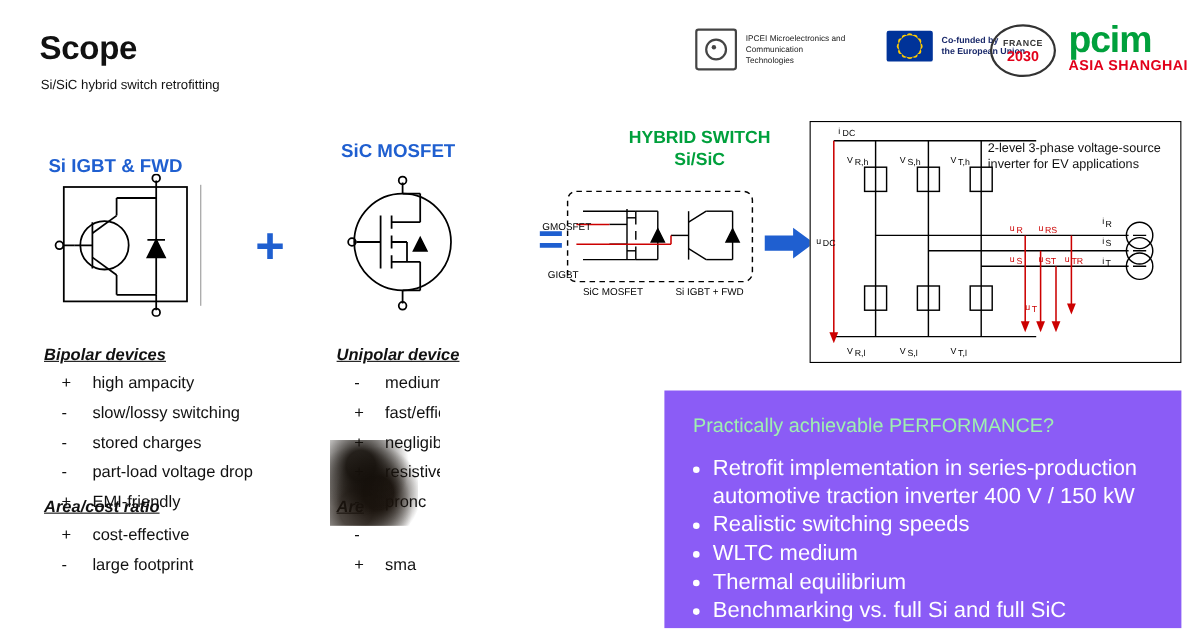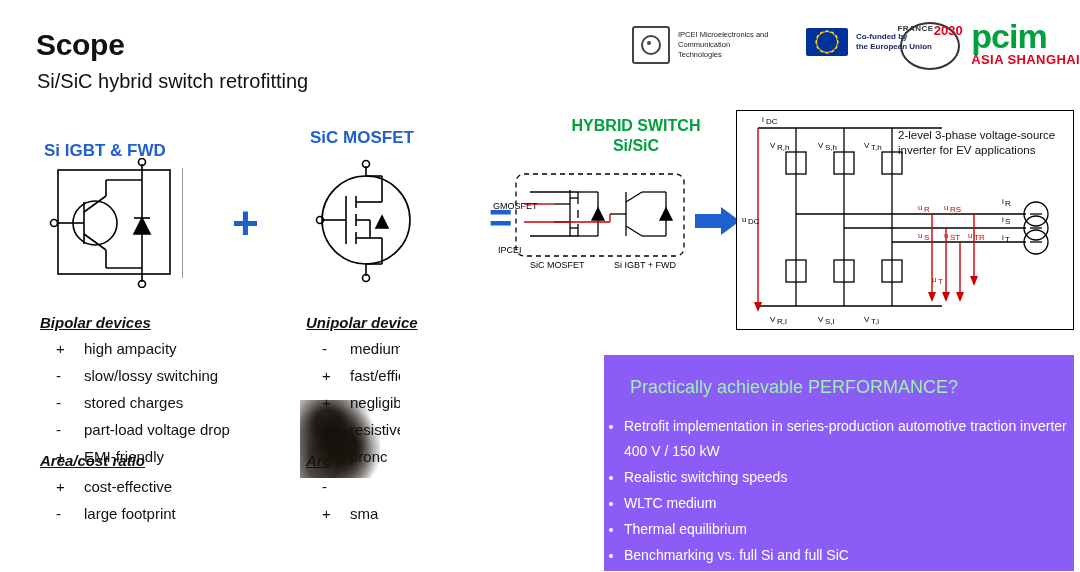--- a/index.html
+++ b/index.html
@@ -14,21 +14,21 @@
   .abs{position:absolute;}
 
   
   #title{
     left:36px;top:28px;
     font-size:30px;font-weight:bold;color:#111;
     letter-spacing:-0.3px;
   }
   #subtitle{
     left:37px;top:70px;
-    font-size:20px;color:#111;
+    font-size:12px;color:#111;
   }
 
   
   #logo-ipcei{left:632px;top:26px;display:flex;align-items:center;gap:8px;}
   #logo-ipcei .mark{
     width:34px;height:34px;border:2px solid #444;border-radius:3px;
     display:flex;align-items:center;justify-content:center;
   }
   #logo-ipcei .mark .inner{
     width:16px;height:16px;border:2px solid #444;border-radius:50%;
@@ -50,21 +50,21 @@
       0 -9px 0 -7.3px #ffcc00, 4.5px -7.8px 0 -7.3px #ffcc00, 7.8px -4.5px 0 -7.3px #ffcc00,
       9px 0 0 -7.3px #ffcc00, 7.8px 4.5px 0 -7.3px #ffcc00, 4.5px 7.8px 0 -7.3px #ffcc00,
       0 9px 0 -7.3px #ffcc00, -4.5px 7.8px 0 -7.3px #ffcc00, -7.8px 4.5px 0 -7.3px #ffcc00,
       -9px 0 0 -7.3px #ffcc00, -7.8px -4.5px 0 -7.3px #ffcc00, -4.5px -7.8px 0 -7.3px #ffcc00;
   }
   #logo-eu .txt{font-size:8px;line-height:10px;color:#1b2a6b;font-weight:bold;}
 
   #logo-france{left:900px;top:22px;}
   #logo-france .ring{
     width:56px;height:44px;border:2px solid #333;border-radius:50%;
-    display:flex;flex-direction:row;justify-content:center;
+    display:flex;flex-direction:column;align-items:center;justify-content:center;
   }
   #logo-france .l1{font-size:8px;font-weight:bold;color:#333;letter-spacing:.5px;}
   #logo-france .l2{font-size:13px;font-weight:bold;color:#e2001a;line-height:13px;}
 
   #logo-pcim{right:0px;top:20px;text-align:left;}
   #logo-pcim .p{font-size:34px;font-weight:bold;color:#00a03c;line-height:32px;letter-spacing:-1px;}
   #logo-pcim .a{font-size:13px;font-weight:bold;color:#e2001a;letter-spacing:.4px;}
 
   
   .colhead{font-size:17px;font-weight:bold;color:#1f5fd0;}
@@ -100,21 +100,21 @@
 
   
   #perf-box{
     left:604px;top:355px;width:470px;height:216px;
     background:#8b5cf6;
   }
   #perf-title{
     color:#9ff0b0;font-size:18px;margin:22px 0 0 26px;
   }
   #perf-list{
-    margin:16px 0 0 20px;padding:0;color:#fff;font-size:14px;line-height:25px;
+    margin:16px 0 0 44px;padding:0;color:#fff;font-size:20px;line-height:25px;
   }
   #perf-list li{margin-bottom:1px;}
 
   
   .sch{position:absolute;}
   #inverter-caption{
     left:898px;top:128px;width:160px;font-size:11.5px;line-height:15px;color:#111;
   }
   #hybrid-labels{font-size:8.5px;}
 </style>
@@ -252,21 +252,21 @@
   <g stroke="#cc0000" stroke-width="1.4" fill="none">
     <line x1="14" y1="34" x2="44" y2="34"></line>
     <line x1="14" y1="52" x2="100" y2="52"></line>
     <line x1="100" y1="52" x2="100" y2="44"></line>
   </g>
 </svg>
 <div class="abs" id="hybrid-labels">
   <div class="abs" style="left:-3px;top:0;"></div>
 </div>
 <div class="abs" style="left:493px;top:201px;font-size:9px;">GMOSFET</div>
-<div class="abs" style="left:498px;top:245px;font-size:9px;">IPCEI</div>
+<div class="abs" style="left:498px;top:245px;font-size:9px;">GIGBT</div>
 <div class="abs" style="left:530px;top:260px;font-size:9px;">SiC MOSFET</div>
 <div class="abs" style="left:614px;top:260px;font-size:9px;">Si IGBT + FWD</div>
 
 <div class="abs" style="left:736px;top:110px;width:336px;height:218px;border:1px solid #000;background:#fff;"></div>
 <svg class="sch" style="left:736px;top:110px;" width="336" height="218">
   <g stroke="#000" stroke-width="1.3" fill="none">
 
     <line x1="22" y1="18" x2="206" y2="18"></line>
     <line x1="22" y1="196" x2="206" y2="196"></line>
 

